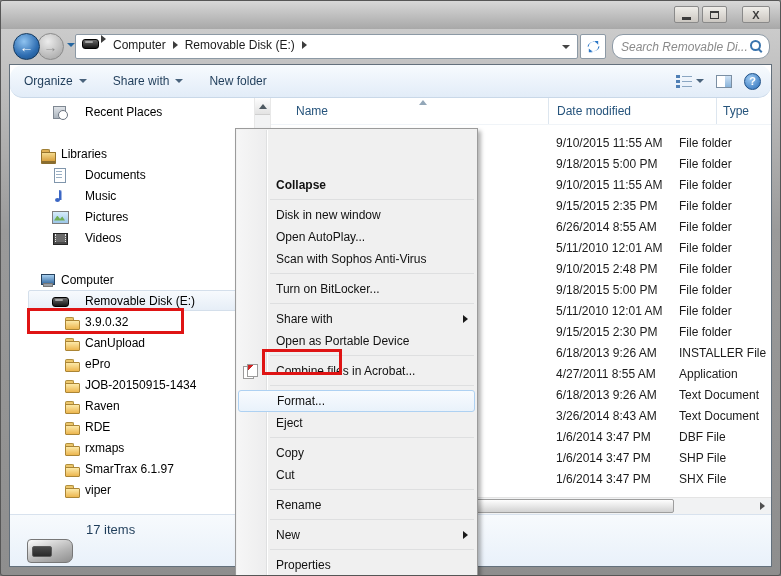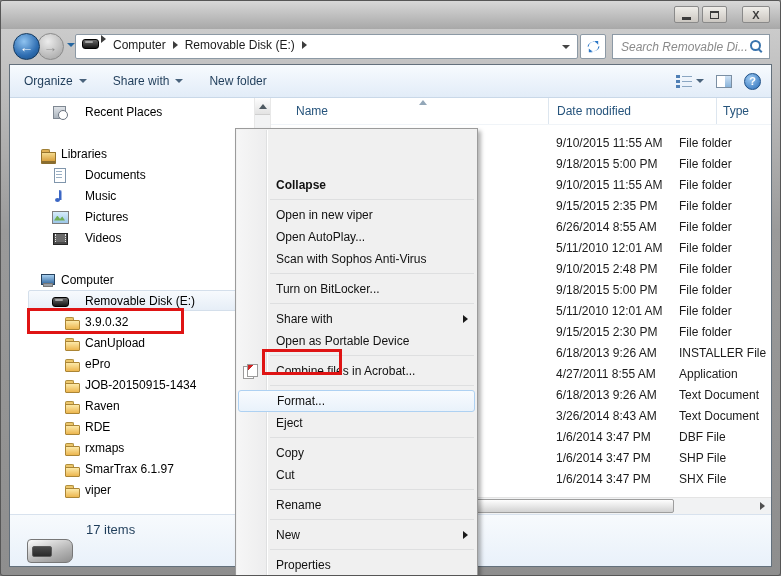--- a/index.html
+++ b/index.html
@@ -19,29 +19,29 @@
   .navrow{position:absolute;top:28px;left:0;right:0;height:36px;}
   .nav-circle{position:absolute;top:4px;width:27px;height:27px;border-radius:50%;display:flex;align-items:center;justify-content:center;font-size:14px;font-weight:bold;}
   .back{left:12px;background:radial-gradient(circle at 40% 30%,#8fc3f0,#2f6eb2 60%,#174a80);border:1px solid #14395f;color:#fff;z-index:2;}
   .fwd{left:36px;background:radial-gradient(circle at 40% 30%,#ececec,#bdbdbd 60%,#9f9f9f);border:1px solid #8b8b8b;color:#8f8f8f;z-index:1;}
   .nav-dd{position:absolute;left:66px;top:14px;color:#2566a0;}
   .addr-field{position:absolute;left:74px;top:5px;width:503px;height:25px;background:#fff;border:1px solid #8c99a5;border-radius:2px;display:flex;align-items:flex-start;padding:0 20px 0 6px;}
   .crumb{font-size:12px;color:#1b1b1b;margin:0 4px;white-space:nowrap;}
   .crumb-sep{color:#3c3c3c;margin:0 3px;}
   .addr-dd{position:absolute;right:7px;top:10px;color:#444;}
   .refresh-btn{position:absolute;left:579px;top:5px;width:26px;height:25px;background:#fff;border:1px solid #8c99a5;border-radius:2px;display:flex;align-items:center;justify-content:center;}
-  .search-box{position:absolute;left:611px;top:5px;width:158px;height:25px;background:#fff;border:1px solid #8c99a5;border-radius:0;display:flex;align-items:center;padding:0 6px;}
+  .search-box{position:absolute;left:611px;top:5px;width:158px;height:25px;background:#fff;border:1px solid #8c99a5;border-radius:11px;display:flex;align-items:center;padding:0 6px;}
   .search-input{flex:1;border:none;outline:none;font-size:12px;font-style:italic;color:#8a8a8a;background:transparent;width:10px;font-family:"Liberation Sans","DejaVu Sans",sans-serif;}
   .search-input::placeholder{color:#8a8a8a;font-style:italic;}
 
   
   .client{position:absolute;left:8px;right:8px;top:63px;bottom:8px;border:1px solid #63707c;background:#fff;}
 
   
-  .toolbar{position:absolute;left:0;right:0;top:0;height:33px;background:linear-gradient(#f7fbfe,#e2ecf8);border-bottom:1px solid #c9d8e8;display:flex;align-items:center;padding:0 10px 0 14px;}
+  .toolbar{position:absolute;left:0;right:0;top:0;height:33px;background:linear-gradient(#f7fbfe,#e2ecf8);border-bottom:1px solid #c9d8e8;display:flex;align-items:center;padding:0 10px 0 14px;border-radius:13px;}
   .tb-btn{display:flex;align-items:center;margin-right:26px;font-size:12px;color:#1f3d5a;cursor:default;}
   .tb-dd{margin-left:6px;color:#49637c;}
   .tb-right{margin-left:auto;display:flex;align-items:center;gap:12px;}
 
   
   .tri-down{width:0;height:0;border-left:4px solid transparent;border-right:4px solid transparent;border-top:4px solid currentColor;display:inline-block;}
   .tri-right{width:0;height:0;border-top:4px solid transparent;border-bottom:4px solid transparent;border-left:5px solid currentColor;display:inline-block;}
 
   
   .main{position:absolute;left:0;right:0;top:33px;bottom:52px;background:#fff;overflow:hidden;}
@@ -416,21 +416,21 @@
 
     <div class="details">
       <span class="usb-drive-icon"></span>
       <span class="status-text">17 items</span>
     </div>
   </div>
 
   <div class="context-menu">
       <div class="menu-item m-bold"><span>Collapse</span></div>
       <div class="menu-sep"></div>
-      <div class="menu-item"><span>Open in new viper</span></div>
+      <div class="menu-item"><span>Disk in new window</span></div>
       <div class="menu-item"><span>Open AutoPlay...</span></div>
       <div class="menu-item"><span>Scan with Sophos Anti-Virus</span></div>
       <div class="menu-sep"></div>
       <div class="menu-item"><span>Turn on BitLocker...</span></div>
       <div class="menu-sep"></div>
       <div class="menu-item"><span>Share with</span><span class="tri-right sub-arrow"></span></div>
       <div class="menu-item"><span>Open as Portable Device</span></div>
       <div class="menu-sep"></div>
       <div class="menu-item"><span class="ico acrobat-icon"></span><span>Combine files in Acrobat...</span></div>
       <div class="menu-sep"></div>

